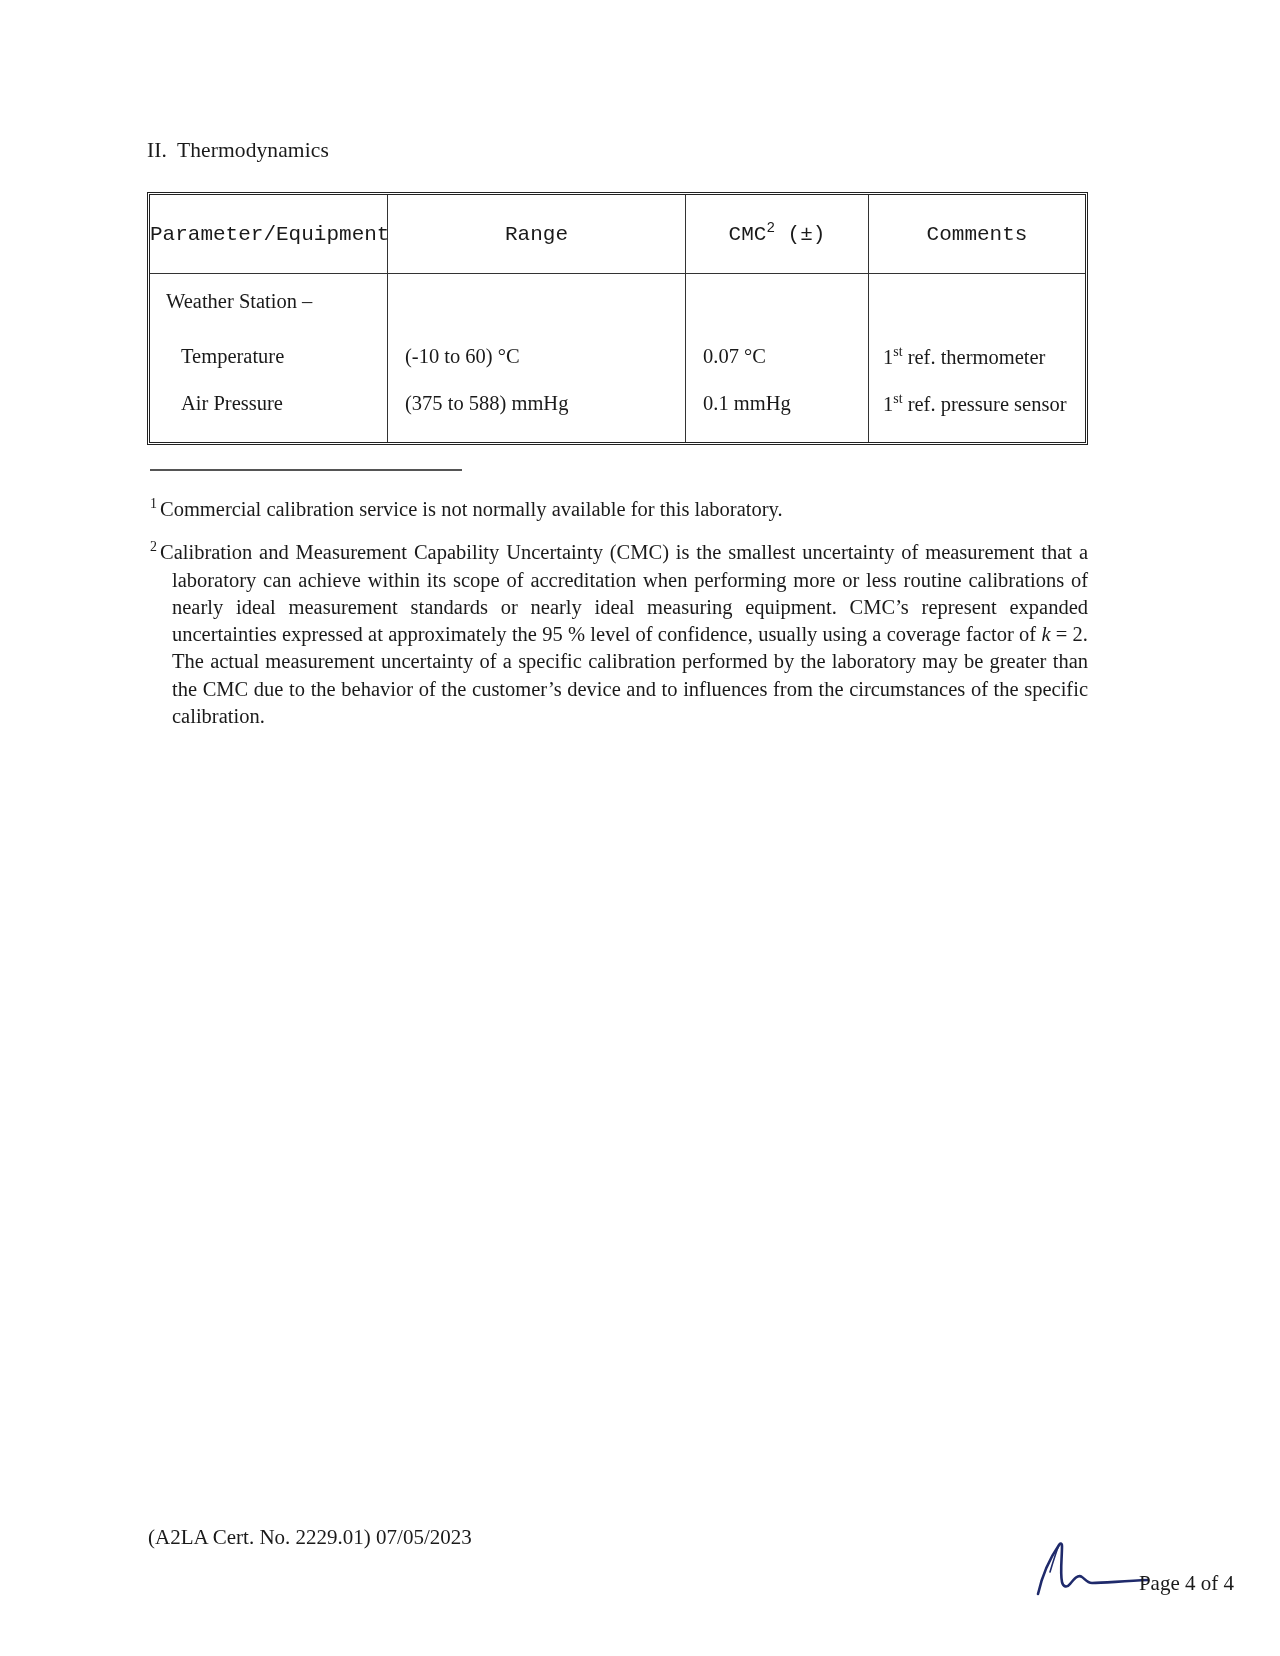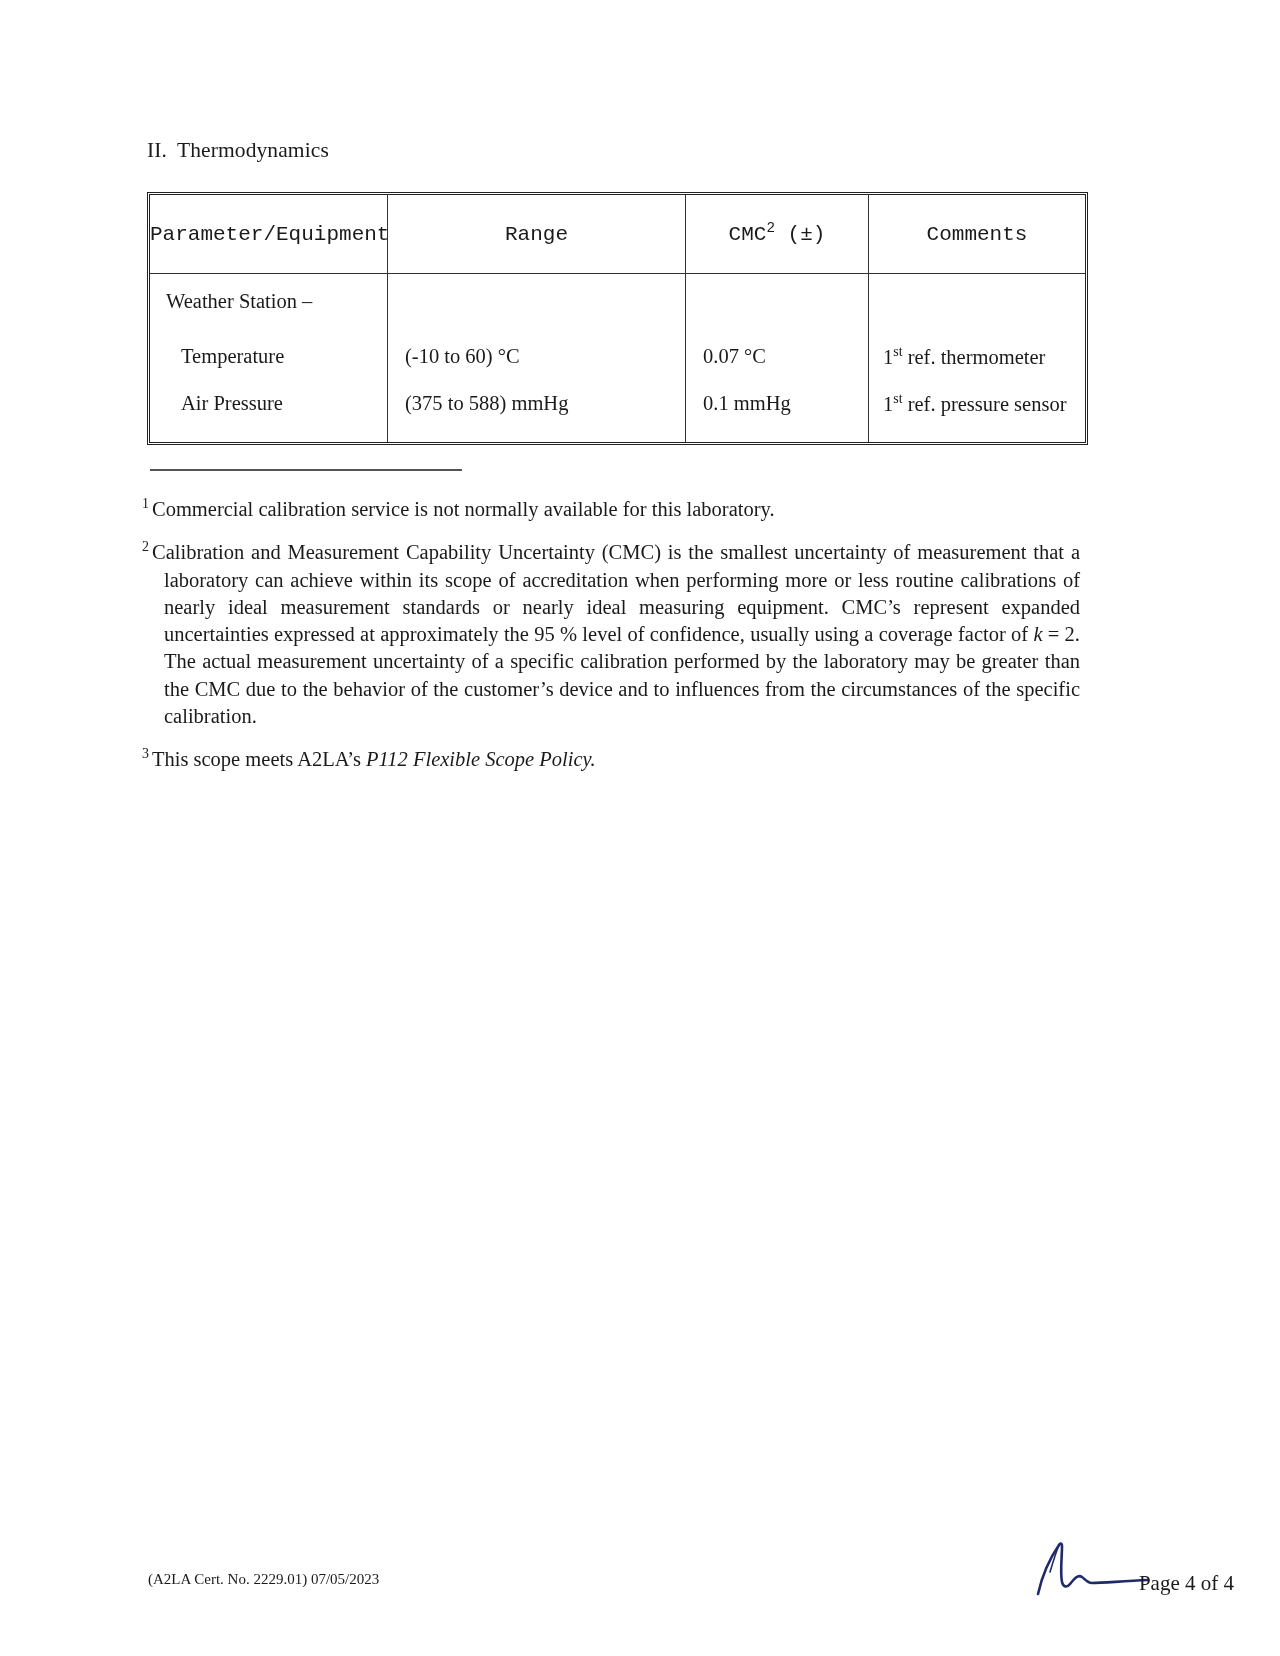--- a/index.html
+++ b/index.html
@@ -121,21 +121,21 @@
     left: 150px;
     top: 469px;
     width: 312px;
     height: 0;
     border-top: 2px solid #555;
   }
 
   
   .footnotes {
     position: absolute;
-    left: 142px;
+    left: 150px;
     top: 496px;
     width: 938px;
   }
   .footnote {
     font-size: 20.5px;
     line-height: 1.33;
     margin-bottom: 16px;
     text-align: justify;
   }
   .footnote.fn1 { text-align: left; }
@@ -154,22 +154,22 @@
     display: block;
     padding-left: 22px;
     text-indent: -22px;
   }
   em.ital { font-style: italic; }
 
   
   .footer-left {
     position: absolute;
     left: 148px;
-    top: 1571px;
-    font-size: 15px;
+    top: 1525px;
+    font-size: 21px;
     white-space: nowrap;
   }
   .footer-right {
     position: absolute;
     right: 94px;
     top: 1571px;
     font-size: 21px;
     white-space: nowrap;
   }
   .signature {
@@ -243,23 +243,20 @@
   <div class="footnotes">
 
     <div class="footnote fn1">
       <span class="marker">1</span><span class="body">Commercial calibration service is not normally available for this laboratory.</span>
     </div>
 
     <div class="footnote fn2">
       <span class="fn2-hang"><span class="marker">2</span><span>Calibration and Measurement Capability Uncertainty (CMC) is the smallest uncertainty of measurement that a laboratory can achieve within its scope of accreditation when performing more or less routine calibrations of nearly ideal measurement standards or nearly ideal measuring equipment.  CMC’s represent expanded uncertainties expressed at approximately the 95 % level of confidence, usually using a coverage factor of </span><em class="ital">k</em><span> = 2.  The actual measurement uncertainty of a specific calibration performed by the laboratory may be greater than the CMC due to the behavior of the customer’s device and to influences from the circumstances of the specific calibration.</span></span>
     </div>
 
-    <div class="footnote fn3">
-      <span class="marker">3</span><span>This scope meets A2LA’s </span><em class="ital">P112 Flexible Scope Policy.</em><span></span>
-    </div>
 
   </div>
 
   <div class="footer-left">(A2LA Cert. No. 2229.01) 07/05/2023</div>
 
   <svg class="signature" viewBox="0 0 130 62">
     <path d="M12 58 C 16 40, 24 22, 33 9 C 34 7, 36 7, 36 10 C 36 22, 34 36, 36 46 C 37 51, 41 52, 44 48 C 48 43, 52 38, 56 41 C 59 43, 61 47, 66 47 C 78 47, 96 45, 122 44" fill="none" stroke="#1f2a6b" stroke-width="2.6" stroke-linecap="round" stroke-linejoin="round"></path>
     <path d="M33 9 C 30 16, 27 26, 24 36" fill="none" stroke="#1f2a6b" stroke-width="1.6" stroke-linecap="round"></path>
   </svg>
 

